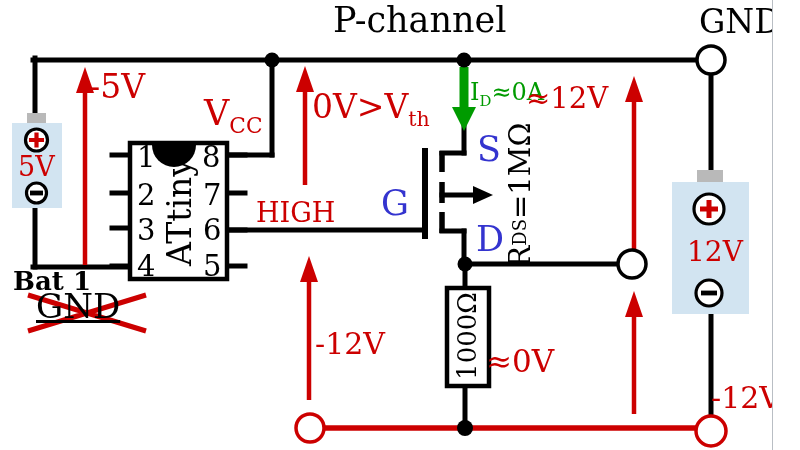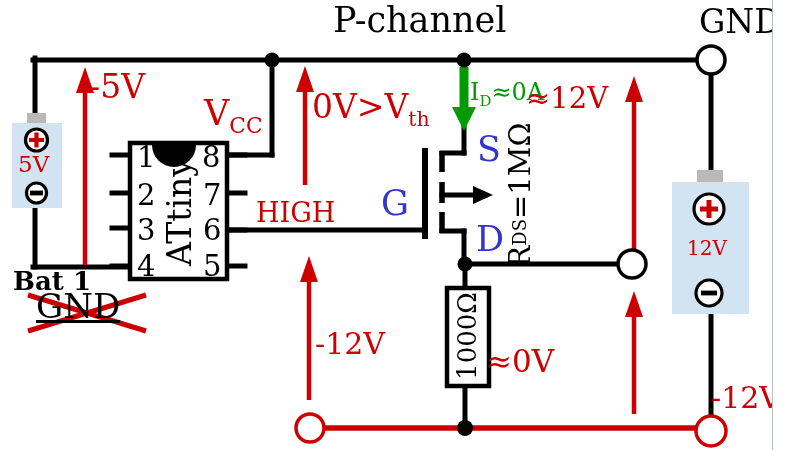--- a/index.html
+++ b/index.html
@@ -174,21 +174,21 @@
   <div class="lbl" style="left:137px;top:181px;font-size:29px;">2</div>
   <div class="lbl" style="left:137px;top:216px;font-size:29px;">3</div>
   <div class="lbl" style="left:137px;top:252px;font-size:29px;">4</div>
   <div class="lbl" style="left:202px;top:143px;font-size:29px;">8</div>
   <div class="lbl" style="left:203px;top:181px;font-size:29px;">7</div>
   <div class="lbl" style="left:203px;top:216px;font-size:29px;">6</div>
   <div class="lbl" style="left:203px;top:252px;font-size:29px;">5</div>
 
   <div class="lbl" style="left:13px;top:268px;font-size:26px;font-weight:bold;">Bat 1</div>
   <div class="lbl crossed" style="left:36px;top:289px;font-size:34px;">GND</div>
-  <div class="lbl red" style="left:18px;top:153px;font-size:23px;">5V</div>
+  <div class="lbl red" style="left:18px;top:153px;font-size:27px;">5V</div>
 
-  <div class="lbl red" style="left:687px;top:238px;font-size:20px;">12V</div>
+  <div class="lbl red" style="left:687px;top:238px;font-size:28px;">12V</div>
 
   <div class="lbl red" style="left:315px;top:329px;font-size:30px;">-12V</div>
   <div class="lbl red" style="left:486px;top:346px;font-size:31px;">≈0V</div>
   <div class="lbl red" style="left:711px;top:383px;font-size:30px;">-12V</div>
 
 </div>
 
 </body></html>

